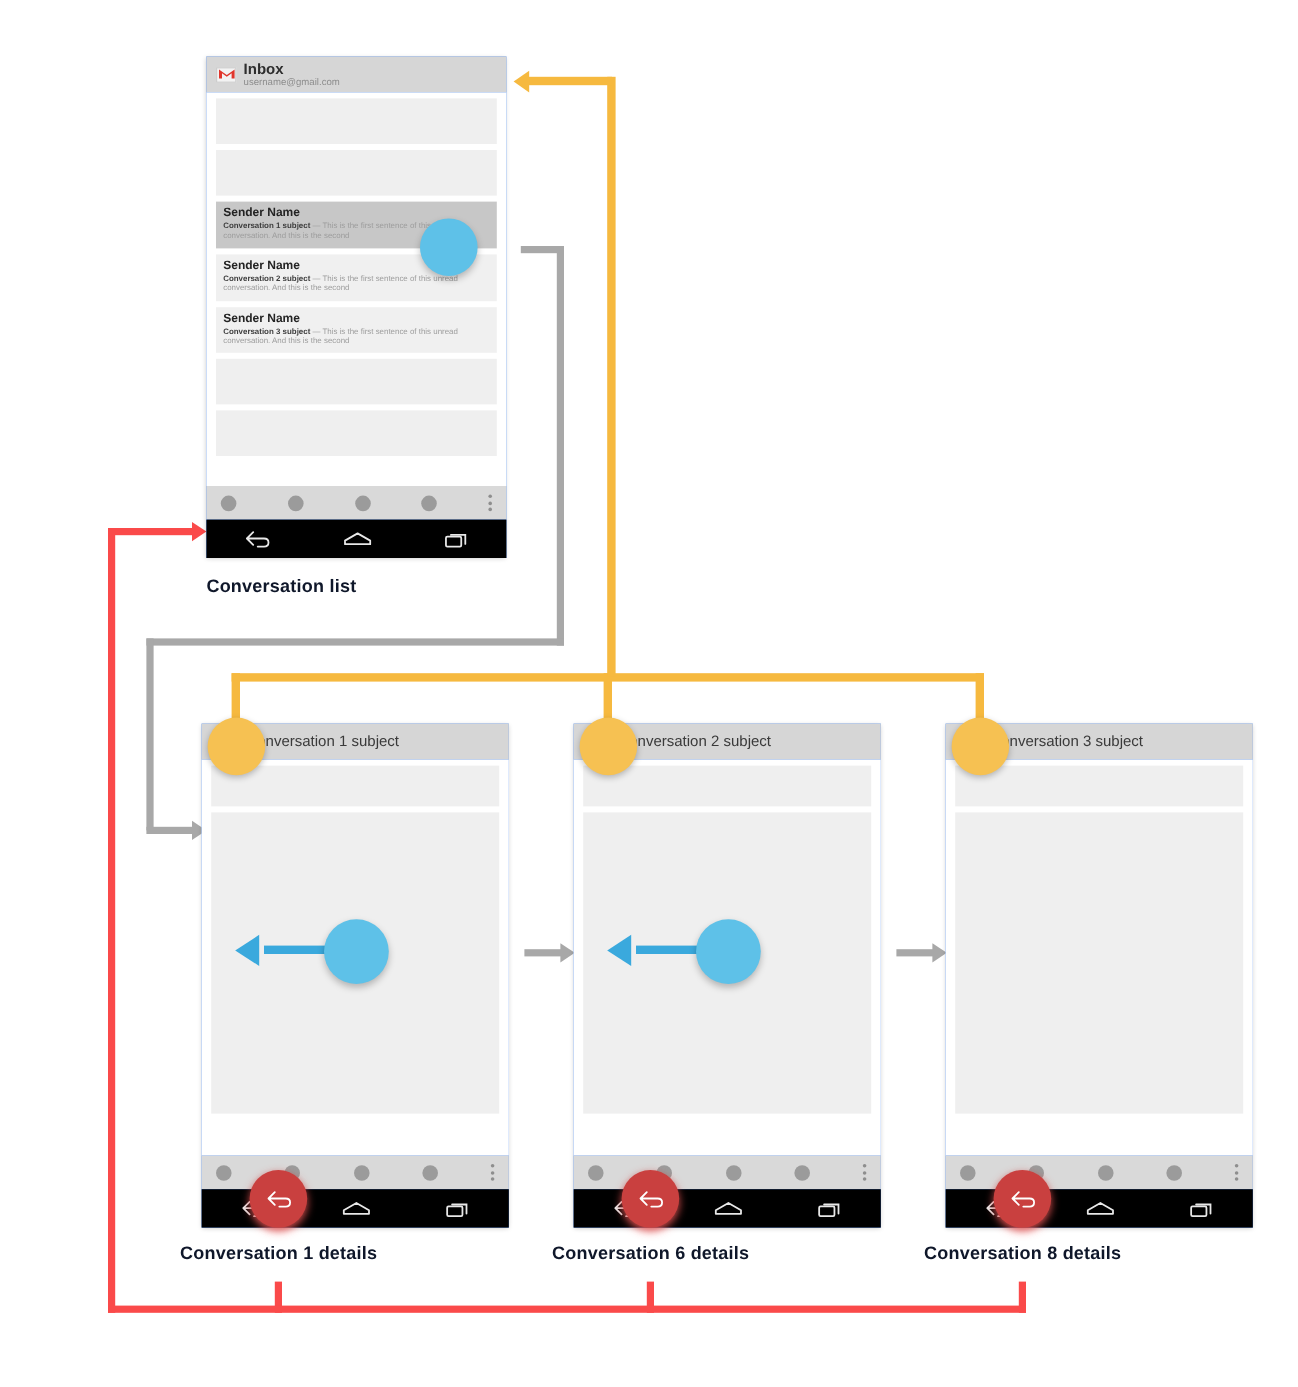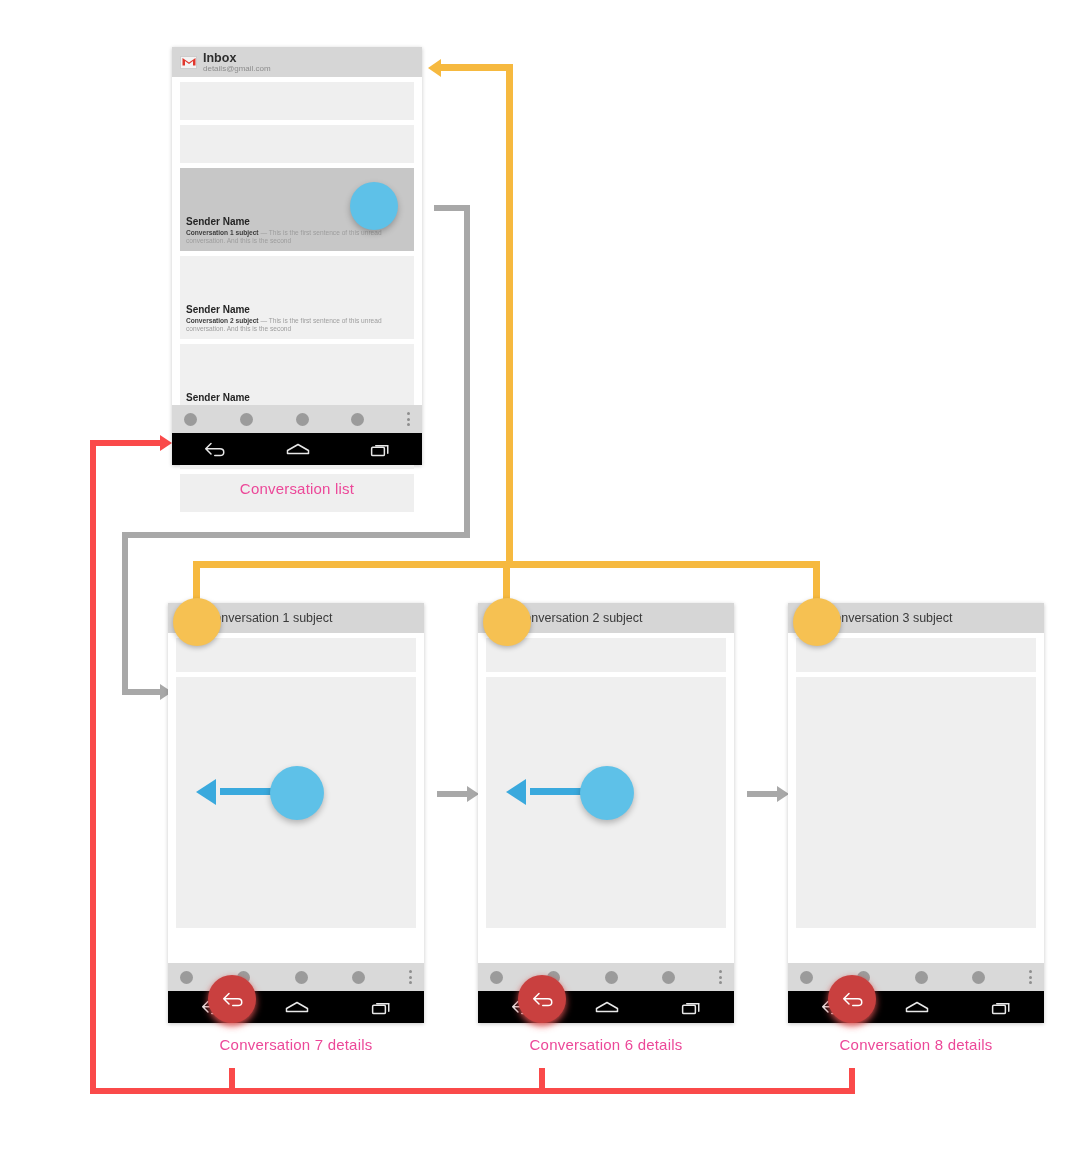--- a/index.html
+++ b/index.html
@@ -30,27 +30,27 @@
   
   .gmail-ico{width:17px;height:13px;position:relative;flex:none;}
   .gmail-ico .env{position:absolute;inset:0;background:#f3f3f3;
       border:1px solid #cdcdcd;box-sizing:border-box;}
   .gmail-ico .m{position:absolute;left:1.5px;top:1px;width:14px;height:9px;}
   .inbox-title{font-size:12.5px;font-weight:bold;color:#2e2e2e;line-height:12px;}
   .inbox-sub{font-size:8px;color:#8d8d8d;line-height:9px;}
 
   .conv{position:relative;margin:0 8px 5px 8px;background:#f0f0f0;padding:4px 6px 5px 6px;}
   .conv.sel{background:#c7c7c7;}
-  .conv .sender{font-size:10px;font-weight:bold;color:#242424;line-height:12px;margin-top:44px;}
+  .conv .sender{font-size:10px;font-weight:bold;color:#242424;line-height:12px;}
   .conv .snip{font-size:6.6px;color:#9d9d9d;line-height:8.4px;margin-top:1px;}
   .conv .snip b{color:#3d3d3d;font-weight:bold;}
 
   
-  .caption{position:absolute;text-align:center;font-size:15px;font-weight:normal;
-           color:#ec4899;letter-spacing:.2px;}
+  .caption{position:absolute;font-size:15px;font-weight:bold;
+           color:#0f172a;letter-spacing:.2px;}
 
   
   .bubble{position:absolute;border-radius:50%;}
   .bub-orange{background:#f6c152;box-shadow:0 2px 5px rgba(0,0,0,.25);}
   .bub-red{background:#c9403f;box-shadow:0 3px 7px rgba(249,90,90,.85),0 2px 5px rgba(0,0,0,.2);}
   .bub-blue{background:#5ec1e8;box-shadow:0 3px 6px rgba(0,0,0,.25);}
 
   
   .seg{position:absolute;}
   .ahead{position:absolute;width:0;height:0;}
@@ -109,21 +109,21 @@
 
     <div class="appbar" style="padding-left:8px;gap:6px;height:30px;">
       <span class="gmail-ico">
         <span class="env"></span>
         <svg class="m" viewBox="0 0 28 18" xmlns="http://www.w3.org/2000/svg">
           <path d="M1 17 L1 2 L14 11 L27 2 L27 17 L22 17 L22 8 L14 14 L6 8 L6 17 Z" fill="#e0362c"></path>
         </svg>
       </span>
       <span style="display:flex;flex-direction:column;justify-content:center;">
         <span class="inbox-title">Inbox</span>
-        <span class="inbox-sub">details@gmail.com</span>
+        <span class="inbox-sub">username@gmail.com</span>
       </span>
     </div>
 
     <div class="screenbody" style="top:30px;bottom:60px;padding-top:5px;">
       <div class="ph-row" style="height:38px;"></div>
       <div class="ph-row" style="height:38px;"></div>
 
       <div class="conv sel">
         <div class="sender">Sender Name</div>
         <div class="snip">
@@ -237,21 +237,21 @@
     <div class="seg" style="left:220px;top:788px;width:58px;height:7px;background:#3aa9dd;"></div>
     <div class="ahead" style="left:196px;top:779px;border-top:13px solid transparent;border-bottom:13px solid transparent;border-right:20px solid #3aa9dd;"></div>
     <div class="bubble bub-blue" style="left:270px;top:766px;width:54px;height:54px;"></div>
   </div>
 
   <div class="bubble bub-red" style="left:208px;top:975px;width:48px;height:48px;display:flex;align-items:center;justify-content:center;">
     <svg width="24" height="15" viewBox="0 0 32 20">
         <path d="M12 2 L5 9 L12 16 M5.5 9 L24 9 Q29 9 29 13.5 Q29 18 24 18 L17 18" fill="none" stroke="#ffffff" stroke-width="2" stroke-linecap="round" stroke-linejoin="round"></path>
       </svg>
   </div>
-  <div class="caption" style="left:150px;top:1036px;width:292px;">Conversation 7 details</div>
+  <div class="caption" style="left:150px;top:1036px;width:292px;">Conversation 1 details</div>
 
   <div class="phone" style="left:478px;top:603px;width:256px;height:420px;">
     <div class="appbar" style="padding-left:6px;gap:5px;">
       <span class="up-caret">‹</span>
       <span class="gmail-ico">
         <span class="env"></span>
         <svg class="m" viewBox="0 0 28 18">
             <path d="M1 17 L1 2 L14 11 L27 2 L27 17 L22 17 L22 8 L14 14 L6 8 L6 17 Z" fill="#e0362c"></path>
           </svg>
       </span>

